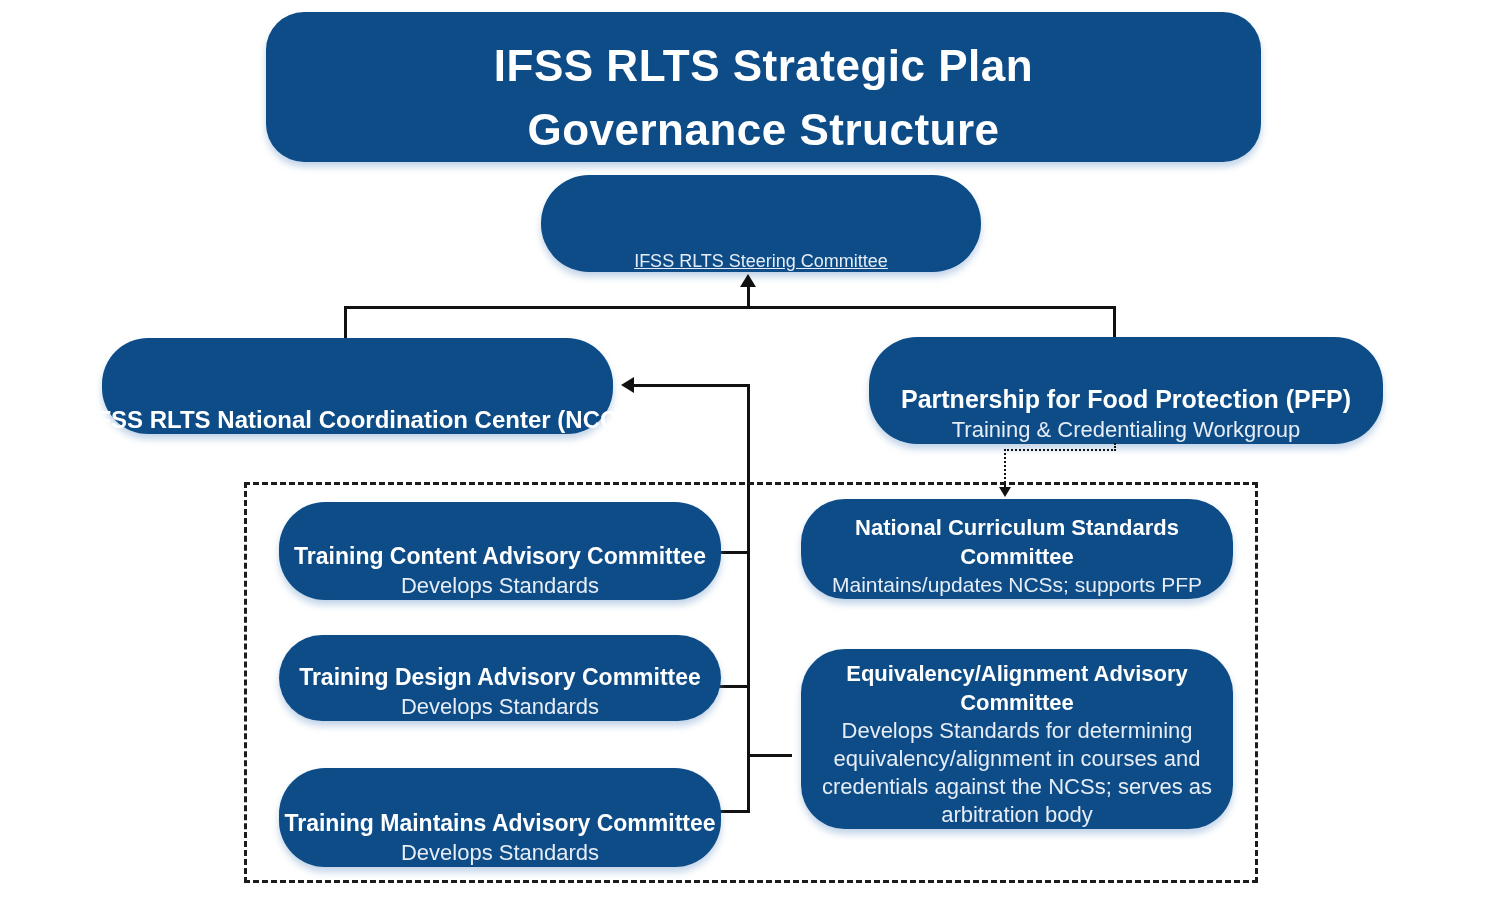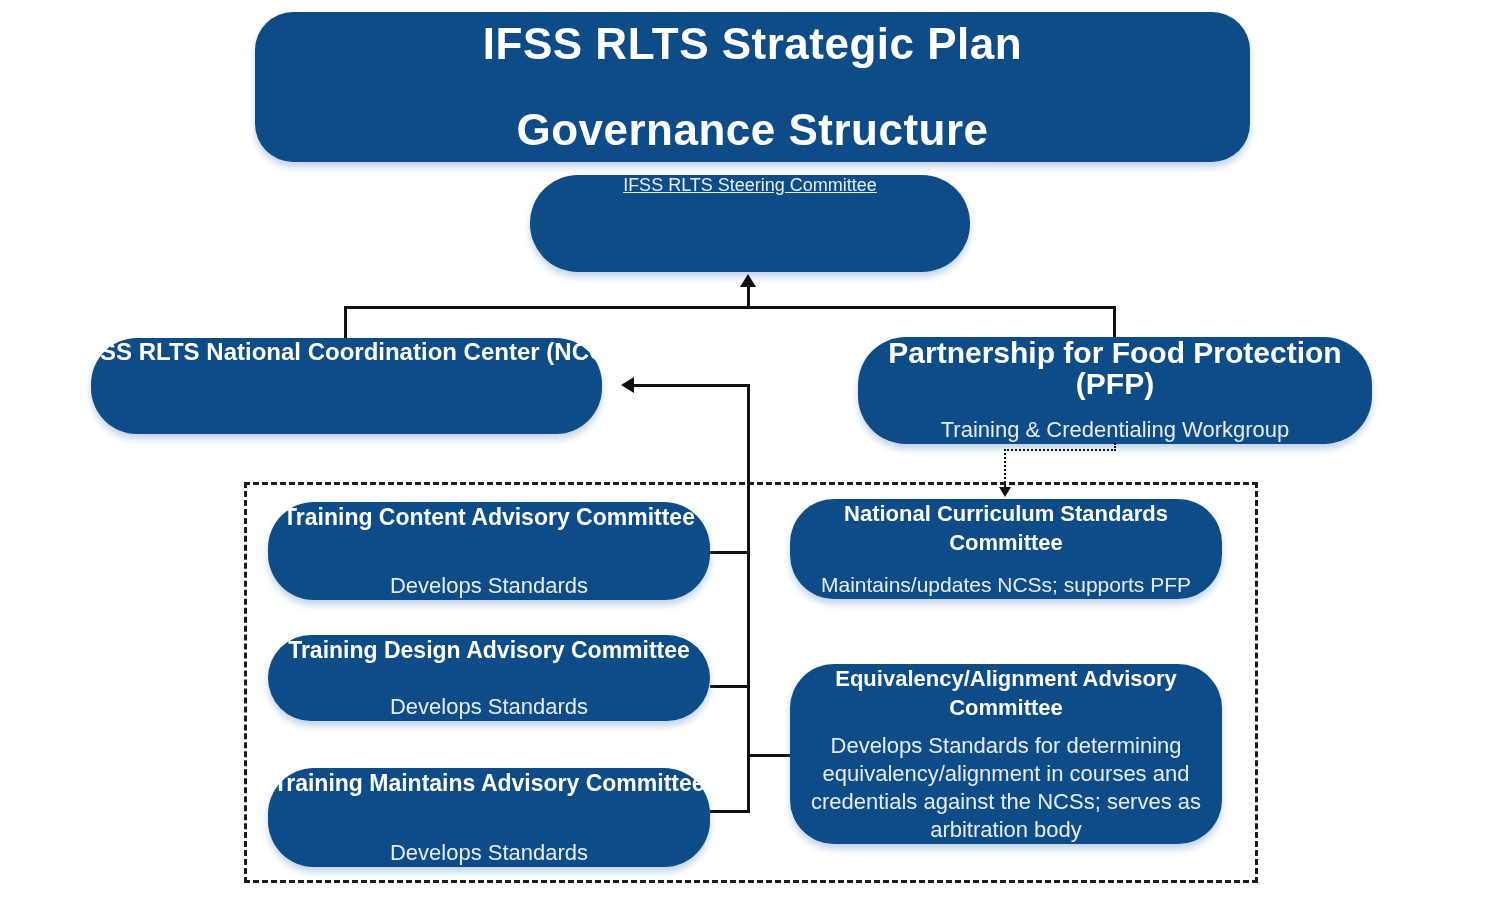--- a/index.html
+++ b/index.html
@@ -8,22 +8,22 @@
     --text-bold:#ffffff;
     --text-reg:#e6edf6;
   }
   html,body{margin:0;padding:0;background:#ffffff;}
   #canvas{
     position:relative;width:1500px;height:900px;background:#ffffff;
     font-family:"Liberation Sans","DejaVu Sans",sans-serif;overflow:hidden;
   }
   .node{
     position:absolute;background:var(--box-blue);color:var(--text-bold);
-    display:flex;flex-direction:column;align-items:center;justify-content:space-between;
-    text-align:center;box-shadow:0 5px 7px rgba(120,160,205,0.45);
+    display:flex;flex-direction:column;align-items:center;justify-content:flex-end;
+    text-align:center;box-shadow:0 5px 7px rgba(120,160,205,0.45);margin-left:11px;
   }
   .node .t{font-weight:bold;color:var(--text-bold);}
   .node .s{font-weight:normal;color:var(--text-reg);}
   .line{position:absolute;background:var(--line-black);}
   .dotted-h{position:absolute;border-top:2px dotted var(--line-black);height:0;}
   .dotted-v{position:absolute;border-left:2px dotted var(--line-black);width:0;}
   .tri{position:absolute;width:0;height:0;}
   .tri.up{border-left:8px solid transparent;border-right:8px solid transparent;border-bottom:13px solid var(--line-black);}
   .tri.left{border-top:8px solid transparent;border-bottom:8px solid transparent;border-right:13px solid var(--line-black);}
   .tri.down-sm{border-left:6px solid transparent;border-right:6px solid transparent;border-top:10px solid var(--line-black);}
@@ -33,32 +33,32 @@
   }
 
   
   #title-box{left:255px;top:12px;width:995px;height:150px;border-radius:38px;}
   #title-box .t{font-size:44px;line-height:64px;letter-spacing:0.5px;}
   #steering{left:530px;top:175px;width:440px;height:97px;border-radius:48px;}
   #steering .s{font-size:18px;text-decoration:underline;}
   #ncc{left:91px;top:338px;width:511px;height:96px;border-radius:46px;}
   #ncc .t{font-size:24px;white-space:nowrap;}
   #pfp{left:858px;top:337px;width:514px;height:107px;border-radius:48px;}
-  #pfp .t{font-size:30px;line-height:31px;}
+  #pfp .t{font-size:25px;line-height:31px;}
   #pfp .s{font-size:22px;line-height:29px;}
   .committee{left:268px;width:442px;border-radius:46px;}
   .committee .t{font-size:23px;line-height:30px;}
   .committee .s{font-size:22px;line-height:29px;}
   #training-content{top:502px;height:98px;}
   #training-design{top:635px;height:86px;}
   #training-delivery{top:768px;height:99px;}
   #ncs{left:790px;top:499px;width:432px;height:100px;border-radius:44px;padding:0 10px;box-sizing:border-box;}
   #ncs .t{font-size:22px;line-height:29px;}
   #ncs .s{font-size:21px;line-height:28px;}
-  #equivalency{left:790px;top:664px;width:432px;height:180px;border-radius:44px;padding:0 14px;box-sizing:border-box;}
+  #equivalency{left:790px;top:649px;width:432px;height:180px;border-radius:44px;padding:0 14px;box-sizing:border-box;}
   #equivalency .t{font-size:22px;line-height:29px;}
   #equivalency .s{font-size:22px;line-height:28px;}
 </style>
 </head>
 <body>
 
 <div id="canvas">
 
   <div class="node" id="title-box">
     <div class="t">IFSS RLTS Strategic Plan</div>

